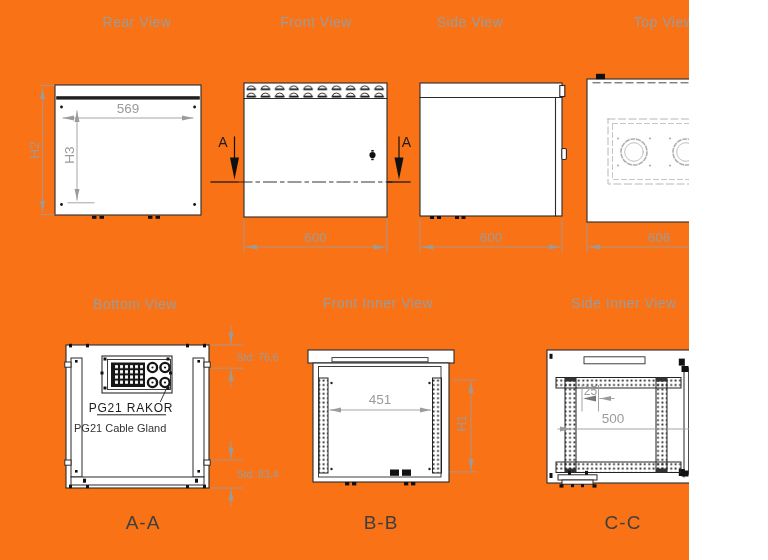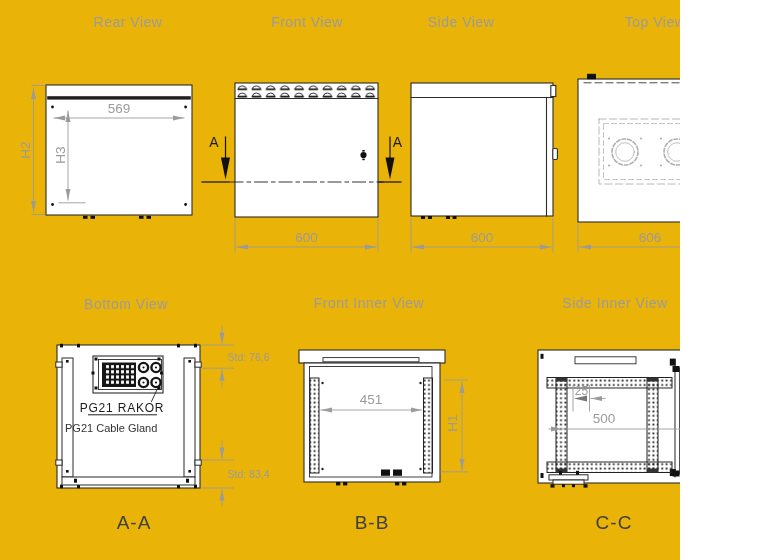--- a/index.html
+++ b/index.html
@@ -1,17 +1,17 @@
 <!DOCTYPE html>
 <html><head>
 <meta charset="utf-8">
 <style>
   html,body{margin:0;padding:0;background:#fff;}
-  .stage{position:relative;width:680px;height:560px;background:#eab308;overflow:hidden;
-         font-family:"Liberation Sans",sans-serif;}
+  .stage{position:relative;width:680px;height:560px;background:#f97316;overflow:hidden;
+         font-family:"Liberation Sans",sans-serif;padding-left:9px;}
   svg{display:block;}
   text{font-family:"Liberation Sans",sans-serif;}
   .title{fill:#9b9b9b;font-size:14px;letter-spacing:.5px;}
   .dim{fill:#9b9b9b;font-size:13.5px;}
   .dimsm{fill:#9b9b9b;font-size:10.5px;}
   .sec{fill:#3f3f3f;font-size:19px;letter-spacing:1px;}
   .amark{fill:#1d1d1d;font-size:14px;}
   .ann1{fill:#1b1b1b;font-size:12px;letter-spacing:.8px;}
   .ann2{fill:#333;font-size:11px;}
 </style>

